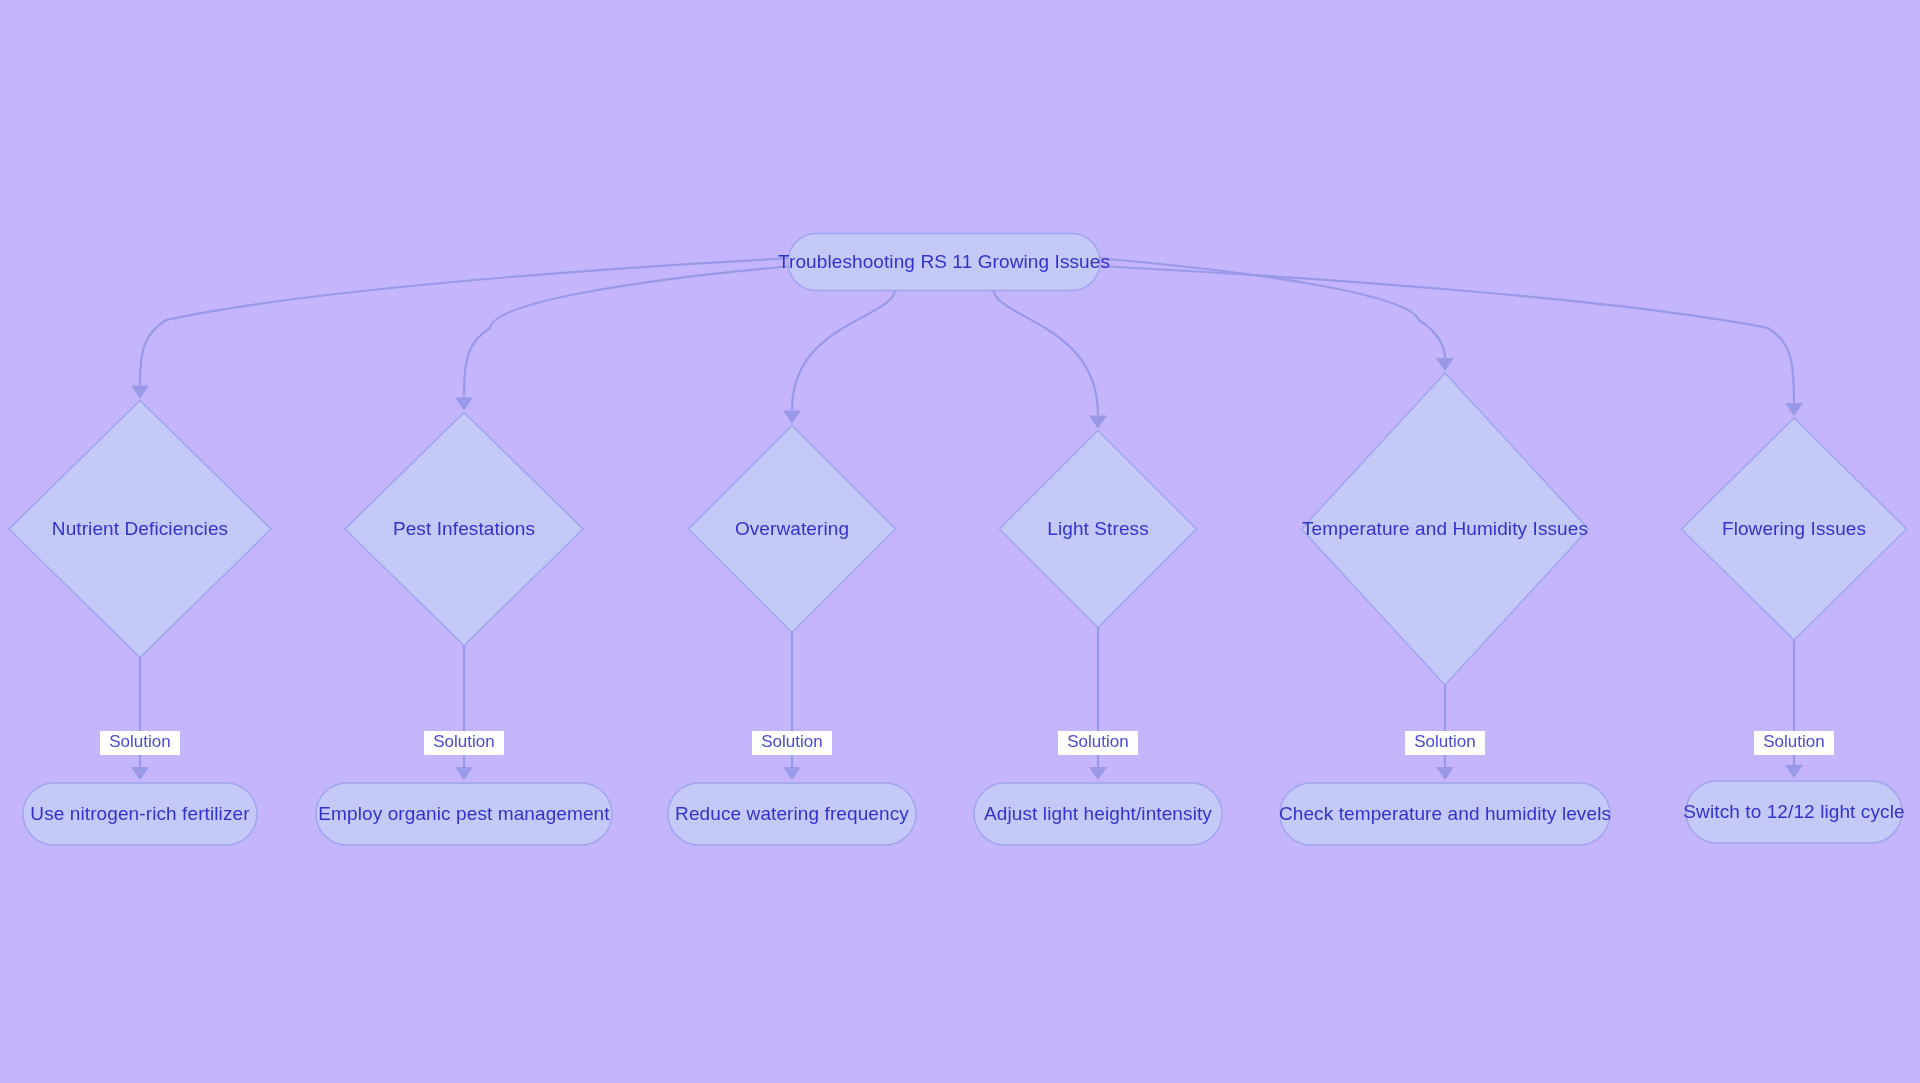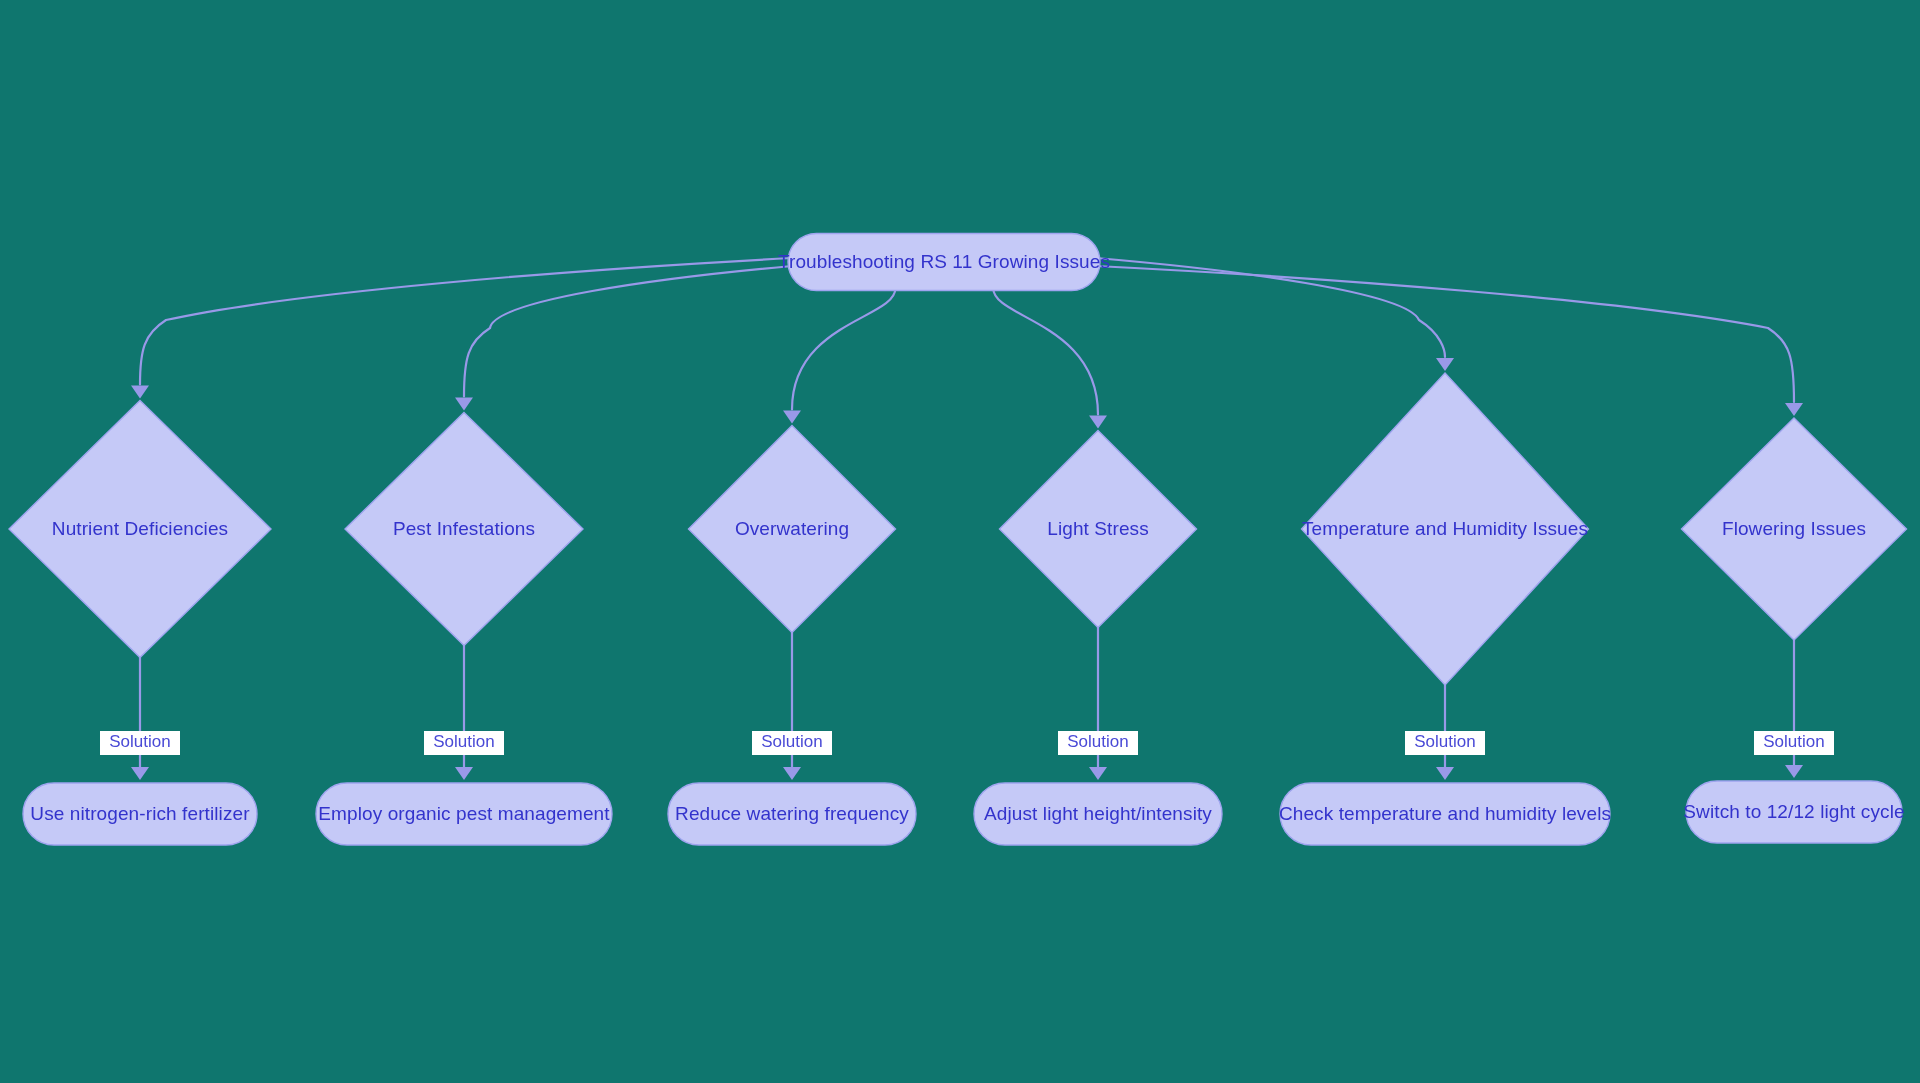--- a/index.html
+++ b/index.html
@@ -10,21 +10,21 @@
   body {
     width: 1920px;
     height: 1083px;
     font-family: "Liberation Sans", sans-serif;
     overflow: hidden;
   }
   #flowchart-root {
     position: relative;
     width: 1920px;
     height: 1083px;
-    background: #0f766e;
+    background: #c4b5fd;
   }
   svg#diagram {
     display: block;
     width: 1920px;
     height: 1083px;
   }
   .node-shape {
     fill: #c5c9f7;
     stroke: #9fa4ef;
     stroke-width: 1.4;

